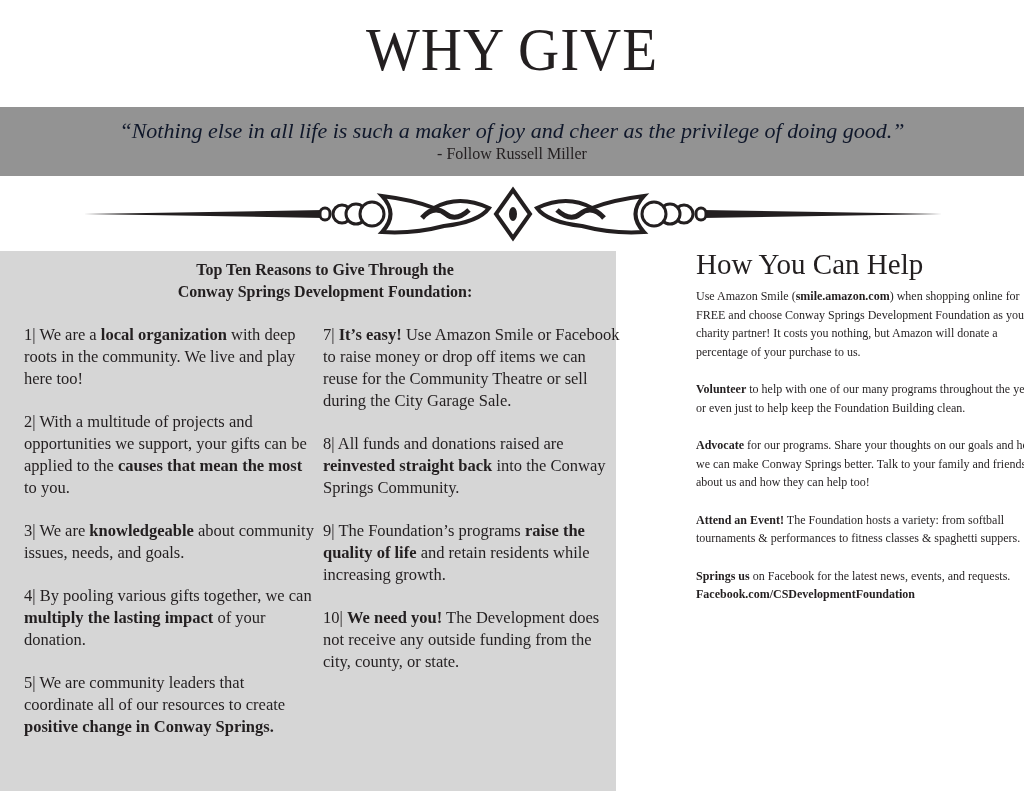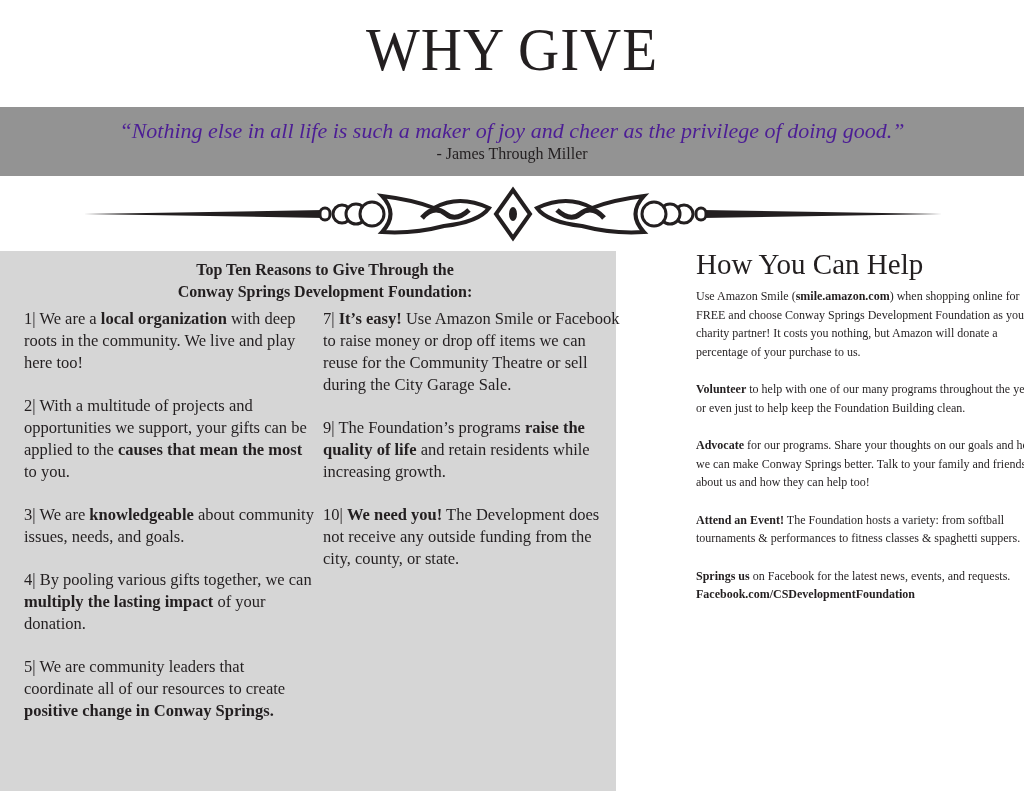--- a/index.html
+++ b/index.html
@@ -10,51 +10,51 @@
   .title {
     position: absolute; left: 0; top: 14px; width: 1024px; text-align: center;
     font-size: 62px; letter-spacing: 1px; font-weight: normal; color: #231f20;
     transform: scaleX(0.92);
   }
   .quote-band {
     position: absolute; left: 0; top: 107px; width: 1024px; height: 69px; background: #939393;
     text-align: center;
   }
   .quote-text {
-    position: absolute; left: 0; top: 11px; width: 1024px; font-style: italic; font-size: 22px; color: #4c1d95;
+    position: absolute; left: 0; top: 11px; width: 1024px; font-style: italic; font-size: 22px; color: #0f172a;
   }
   .quote-author {
     position: absolute; left: 0; top: 38px; width: 1024px; font-size: 16px; color: #231f20;
   }
   .ornament { position: absolute; left: 84px; top: 186px; width: 858px; height: 56px; }
   .left-panel {
     position: absolute; left: 0; top: 251px; width: 616px; height: 540px; background: #d6d6d6;
   }
   .reasons-heading {
     position: absolute; left: 0; top: 8px; width: 650px; text-align: center; font-weight: bold;
     font-size: 16px; line-height: 22px;
   }
   .col { position: absolute; top: 57px; width: 290px; font-size: 16.5px; line-height: 22px; }
   .col1 { left: 24px; }
   .col2 { left: 323px; width: 300px; }
-  .reason { margin: 0 0 21px 0; font-family: Liberation Serif, serif; }
+  .reason { margin: 16px 0 21px 0; font-family: Liberation Serif, serif; }
   .reason b { font-weight: bold; }
   .right-panel { position: absolute; left: 696px; top: 246px; width: 350px; }
   .help-heading { font-size: 29px; margin: 0; font-weight: normal; line-height: 36px; }
   .help-item { font-size: 12px; line-height: 18.5px; margin: 5px 0 19px 0; }
   .help-item b { font-weight: bold; }
 </style>
 </head>
 <body>
 
 <div class="title">WHY GIVE</div>
 
 <div class="quote-band">
   <div class="quote-text">“Nothing else in all life is such a maker of joy and cheer as the privilege of doing good.”</div>
-  <div class="quote-author">- James Through Miller</div>
+  <div class="quote-author">- Follow Russell Miller</div>
 </div>
 
 <svg class="ornament" viewBox="0 0 858 56">
   <path d="M0 28 L240 24 Q250 28 240 32 Z" fill="#231f20"></path>
   <path d="M858 28 L618 24 Q608 28 618 32 Z" fill="#231f20"></path>
   <rect x="236" y="22" width="10" height="12" rx="5" fill="#fff" stroke="#231f20" stroke-width="3"></rect>
   <rect x="612" y="22" width="10" height="12" rx="5" fill="#fff" stroke="#231f20" stroke-width="3"></rect>
   <circle cx="258" cy="28" r="9" fill="#fff" stroke="#231f20" stroke-width="3"></circle>
   <circle cx="272" cy="28" r="10" fill="#fff" stroke="#231f20" stroke-width="3"></circle>
   <circle cx="288" cy="28" r="12" fill="#fff" stroke="#231f20" stroke-width="3"></circle>
@@ -76,20 +76,21 @@
   </div>
   <div class="col col1">
     <p class="reason"><span>1| </span><span>We are a </span><b>local organization</b><span> with deep roots in the community. We live and play here too!</span></p>
     <p class="reason"><span>2| </span><span>With a multitude of projects and opportunities we support, your gifts can be applied to the </span><b>causes that mean the most</b><span> to you.</span></p>
     <p class="reason"><span>3| </span><span>We are </span><b>knowledgeable</b><span> about community issues, needs, and goals.</span></p>
     <p class="reason"><span>4| </span><span>By pooling various gifts together, we can </span><b>multiply the lasting impact</b><span> of your donation.</span></p>
     <p class="reason"><span>5| </span><span>We are community leaders that coordinate all of our resources to create </span><b>positive change in Conway Springs.</b><span></span></p>
   </div>
   <div class="col col2">
     <p class="reason"><span>7| </span><span></span><b>It’s easy!</b><span> Use Amazon Smile or Facebook to raise money or drop off items we can reuse for the Community Theatre or sell during the City Garage Sale.</span></p>
+    <p class="reason"><span>8| </span><span>All funds and donations raised are </span><b>reinvested straight back</b><span> into the Conway Springs Community.</span></p>
     <p class="reason"><span>9| </span><span>The Foundation’s programs </span><b>raise the quality of life</b><span> and retain residents while increasing growth.</span></p>
     <p class="reason"><span>10| </span><span></span><b>We need you!</b><span> The Development does not receive any outside funding from the city, county, or state.</span></p>
   </div>
 </div>
 
 <div class="right-panel">
   <h2 class="help-heading">How You Can Help</h2>
   <p class="help-item"><span>Use Amazon Smile (</span><b>smile.amazon.com</b><span>) when shopping online for FREE and choose Conway Springs Development Foundation as your charity partner! It costs you nothing, but Amazon will donate a percentage of your purchase to us.</span></p>
   <p class="help-item"><b>Volunteer</b><span> to help with one of our many programs throughout the year or even just to help keep the Foundation Building clean.</span></p>
   <p class="help-item"><b>Advocate</b><span> for our programs. Share your thoughts on our goals and how we can make Conway Springs better. Talk to your family and friends about us and how they can help too!</span></p>

